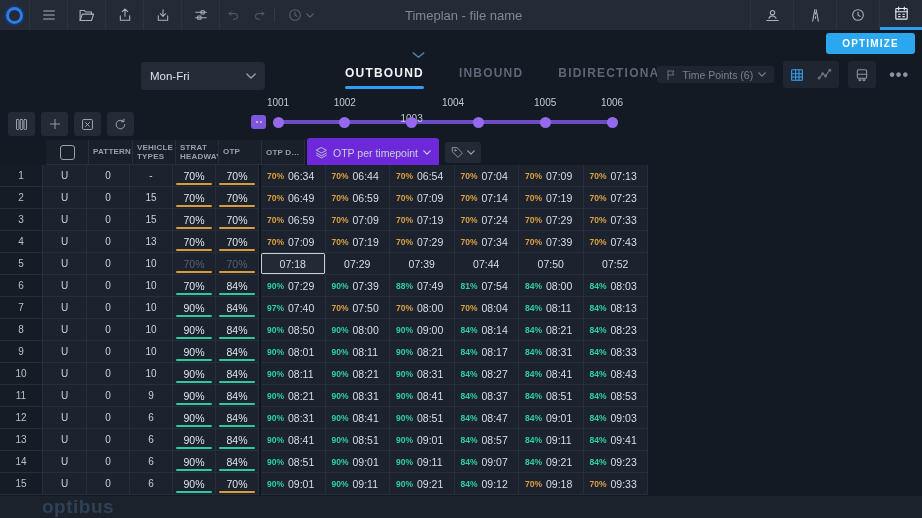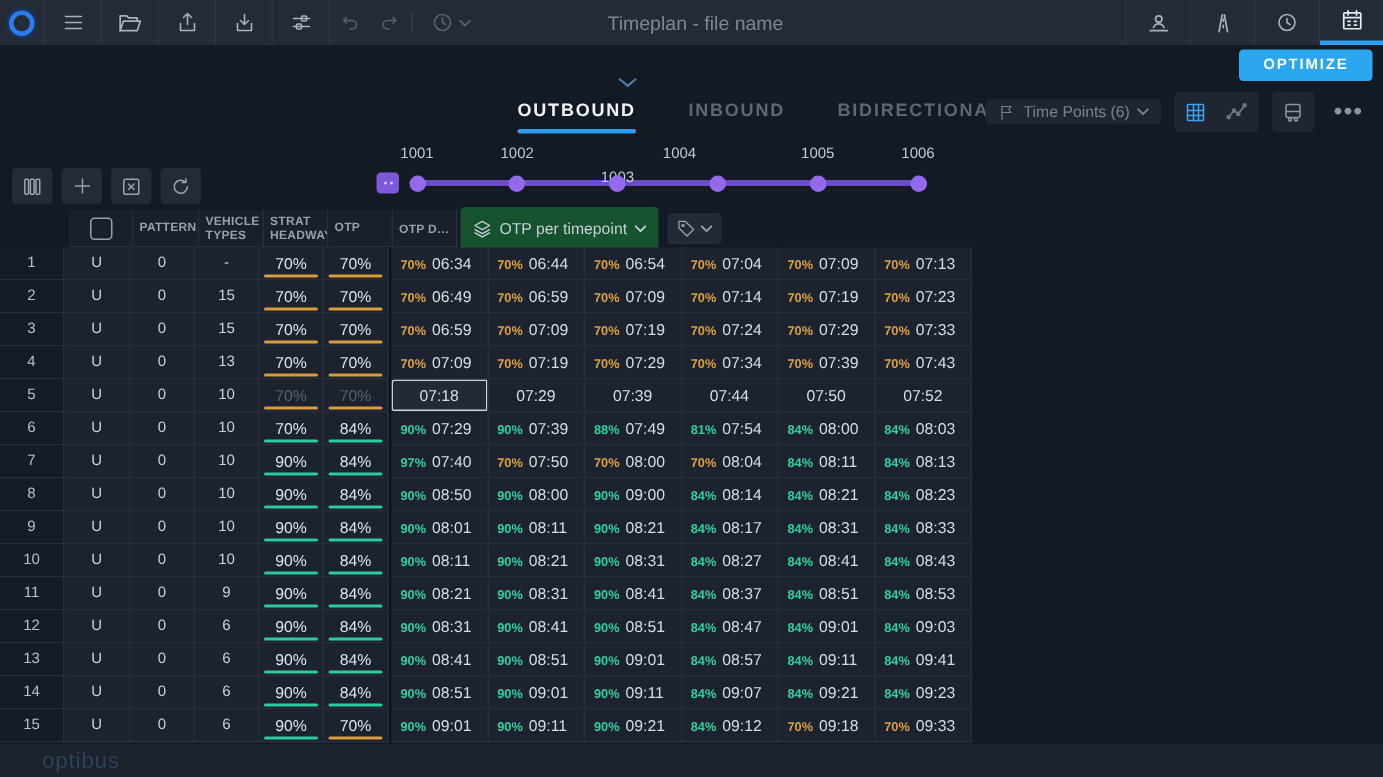--- a/index.html
+++ b/index.html
@@ -63,21 +63,21 @@
   
   .table{position:absolute;top:140px;left:0;}
   .thead{display:flex;height:25px;margin-left:46px;}
   .th{box-sizing:border-box;background:#19202a;border-right:1px solid #272f3c;border-bottom:1px solid #272f3c;
     font-size:8px;font-weight:bold;letter-spacing:.2px;color:#96a0ae;text-transform:uppercase;
     display:flex;align-items:center;padding:0 4px;line-height:1.15;overflow:hidden;}
   .th.trunc{white-space:nowrap;text-overflow:ellipsis;display:block;line-height:25px;}
   .w-num{width:43px;}.w-a{width:44px;}.w-b{width:43px;}
   .cbx{width:13px;height:13px;border:1.5px solid #97a1af;border-radius:3px;margin:0 auto;cursor:pointer;}
   .th-rest{display:flex;align-items:center;gap:6px;padding-left:2px;}
-  .mode-dd{height:29px;background:#14532d;border-radius:3px;display:flex;align-items:center;gap:5px;padding:0 8px;
+  .mode-dd{height:29px;background:#6d28d9;border-radius:3px;display:flex;align-items:center;gap:5px;padding:0 8px;
     color:#c8cfd8;font-size:10.5px;cursor:pointer;}
   .tag-btn{height:21px;background:#232a35;border-radius:3px;display:flex;align-items:center;gap:3px;padding:0 6px;color:#9aa3b0;cursor:pointer;}
 
   .tr{display:flex;height:22px;}
   .td{box-sizing:border-box;background:#1c232f;border-right:1px solid #272f3c;border-bottom:1px solid #272f3c;
     display:flex;align-items:center;justify-content:center;font-size:10px;color:#ccd2da;position:relative;}
   .td.num{background:#161c26;color:#b8c0cb;}
   .td.otp{font-size:10.5px;color:#dfe4ea;}
   .td.otp.dim{color:#566070;}
   .gapcol{width:2px;background:#10151c;}
@@ -86,21 +86,21 @@
   .td.time.selected{box-shadow:inset 0 0 0 1px #c7d0da;border-radius:2px;background:#222a36;}
   .bar{position:absolute;left:3px;right:3px;bottom:1px;height:2px;border-radius:1px;}
   .bar.orange{background:#d99c3b;}
   .bar.green{background:#2bcb9b;}
   .pct{font-size:8.5px;font-weight:bold;}
   .pct.orange{color:#dba03f;}
   .pct.green{color:#2fd0a0;}
 
   
   .bottombar{position:absolute;left:0;right:0;bottom:0;height:22px;background:#1b222c;display:flex;align-items:center;}
-  .brand{margin-left:28px;font-size:15px;font-weight:normal;letter-spacing:.5px;color:#2e4157;}
+  .brand{margin-left:42px;font-size:19px;font-weight:bold;letter-spacing:.5px;color:#2e4157;}
 </style>
 </head>
 <body>
 
 <div class="screen">
 
   <div class="topbar">
     <div class="tbtn logo">
         <span class="logo-ring"></span>
       </div>
@@ -179,20 +179,26 @@
     <div class="tbtn right active-cal">
       <svg class="ic" viewBox="0 0 24 24" width="17" height="17">
           <rect x="4" y="5" width="16" height="15" rx="1"></rect>
           <path d="M4 9.5h16M8 3v4M16 3v4M8 13h2M14 13h2M8 16.5h2M14 16.5h2"></path>
         </svg>
       </div>
   </div>
 
   <div class="optimize">OPTIMIZE</div>
 
+  <div class="dropdown dd-day">
+    <span>Mon-Fri</span>
+    <svg class="ic dd-caret" viewBox="0 0 12 7" width="10" height="6">
+        <path d="M1 1l5 5 5-5"></path>
+      </svg>
+  </div>
 
   <div class="collapse">
     <svg class="ic" viewBox="0 0 14 8" width="13" height="7">
         <path d="M1 1l6 5 6-5"></path>
       </svg>
     </div>
 
   <div class="tabs">
     <div class="tab active">OUTBOUND</div>
     <div class="tab">INBOUND</div>

